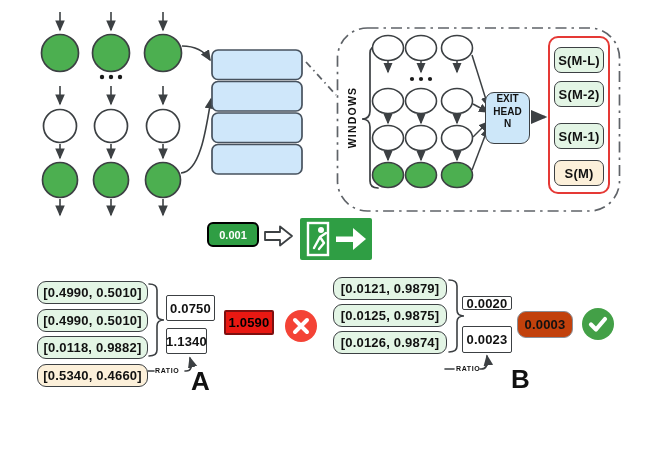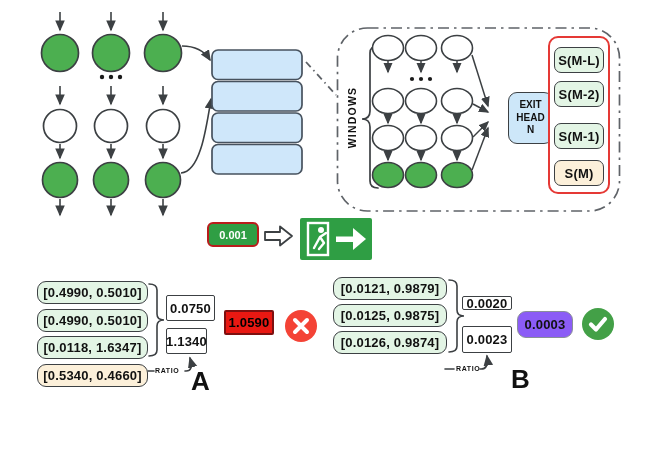--- a/index.html
+++ b/index.html
@@ -4,37 +4,37 @@
 <style>
   html,body{margin:0;padding:0;background:#fff;font-family:"Liberation Sans",sans-serif;}
   #canvas{position:relative;width:663px;height:449px;background:#ffffff;overflow:hidden;}
   #overlay{position:absolute;left:0;top:0;pointer-events:none;}
   .abs{position:absolute;}
   .vbox{position:absolute;border:1.6px solid #3c4043;border-radius:9px;display:flex;
         align-items:center;justify-content:center;font-weight:bold;color:#111;
         background:#fff;font-size:13px;letter-spacing:.2px;box-sizing:border-box;}
   .green-tint{background:#e3f5e5;}
   .beige-tint{background:#fcf0da;}
-  .yellow-tint{background:#8b5cf6;border-color:#8a8f98;}
+  .yellow-tint{background:#c2410c;border-color:#8a8f98;}
   .white-val{border-radius:2px;}
   .score-red{background:#e91812;border:2px solid #7e1010;border-radius:2px;color:#000;}
   .sbox{position:absolute;left:554px;width:50px;height:26px;border:1.6px solid #3c4043;
         border-radius:7px;display:flex;align-items:center;justify-content:center;
         font-weight:bold;font-size:13px;color:#111;box-sizing:border-box;letter-spacing:.2px;}
-  .exit-head{position:absolute;left:508px;top:92px;width:45px;height:52px;background:#cde7f9;
+  .exit-head{position:absolute;left:485px;top:92px;width:45px;height:52px;background:#cde7f9;
         border:1.8px solid #3c4043;border-radius:9px;display:flex;flex-direction:column;
-        align-items:center;justify-content:center;font-weight:bold;font-size:10px;
+        align-items:center;justify-content:flex-start;font-weight:bold;font-size:10px;
         line-height:1.25;color:#111;box-sizing:border-box;}
   .red-frame{position:absolute;left:548px;top:36px;width:62px;height:158px;background:#fff;
         border:2px solid #e53935;border-radius:10px;box-sizing:border-box;}
   .windows-label{position:absolute;left:314px;top:111px;width:76px;height:13px;
         transform:rotate(-90deg);font-weight:bold;font-size:10.5px;letter-spacing:1.2px;
         text-align:center;color:#111;}
   .thresh{position:absolute;left:207px;top:222px;width:52px;height:25px;background:#2f9e44;
-        border:2px solid #b91c1c;border-radius:6px;color:#fff;display:flex;align-items:center;
+        border:2px solid #000000;border-radius:6px;color:#fff;display:flex;align-items:center;
         justify-content:center;font-weight:bold;font-size:11px;box-sizing:border-box;}
   .ratio-lbl{position:absolute;font-size:7px;font-weight:bold;letter-spacing:.6px;color:#111;}
   .big-letter{position:absolute;font-size:26px;font-weight:800;color:#111;}
   .result-icon{position:absolute;width:32px;height:32px;}
 </style>
 </head>
 <body>
 
 <div id="canvas">
 
@@ -163,21 +163,21 @@
     <rect x="0" y="0" width="72" height="42" rx="2" fill="#2f9e44"></rect>
     <rect x="8" y="5" width="20" height="32" fill="none" stroke="#fff" stroke-width="2.4"></rect>
     <circle cx="21" cy="12" r="3" fill="#fff"></circle>
     <path d="M14,30 L20,19 L26,15 M20,19 L24,25 L19,31" fill="none" stroke="#fff" stroke-width="2.4" stroke-linecap="round" stroke-linejoin="round"></path>
     <rect x="36" y="18.5" width="18" height="5.5" fill="#fff"></rect>
     <polygon points="53,10 66,21 53,32" fill="#fff"></polygon>
   </svg>
 
   <div class="vbox green-tint" style="left:37px;top:281px;width:111px;height:23px">[0.4990, 0.5010]</div>
   <div class="vbox green-tint" style="left:37px;top:309px;width:111px;height:23px">[0.4990, 0.5010]</div>
-  <div class="vbox green-tint" style="left:37px;top:336px;width:111px;height:23px">[0.0118, 1.6347]</div>
+  <div class="vbox green-tint" style="left:37px;top:336px;width:111px;height:23px">[0.0118, 0.9882]</div>
   <div class="vbox beige-tint" style="left:37px;top:364px;width:111px;height:23px">[0.5340, 0.4660]</div>
   <div class="vbox white-val" style="left:166px;top:295px;width:49px;height:26px">0.0750</div>
   <div class="vbox white-val" style="left:166px;top:328px;width:41px;height:26px">1.1340</div>
   <div class="ratio-lbl" style="left:155px;top:367px">RATIO</div>
   <div class="vbox score-red" style="left:224px;top:310px;width:50px;height:25px">1.0590</div>
   <svg class="result-icon" style="left:285px;top:310px" viewBox="0 0 32 32">
     <circle cx="16" cy="16" r="16" fill="#f44336"></circle>
     <path d="M10,10 L22,22 M22,10 L10,22" stroke="#fff" stroke-width="4" stroke-linecap="round"></path>
   </svg>
   <div class="big-letter" style="left:191px;top:366px">A</div>

